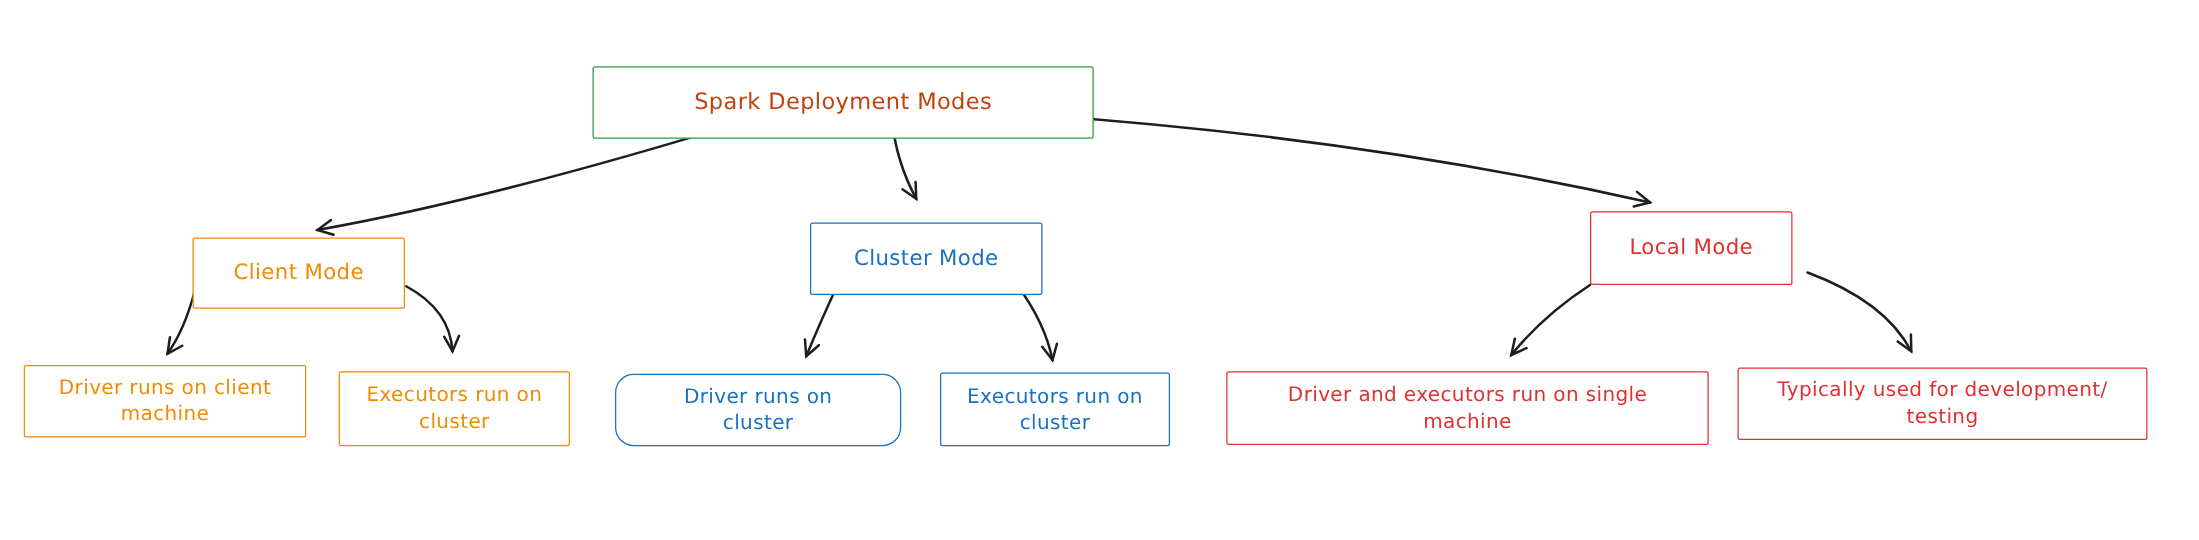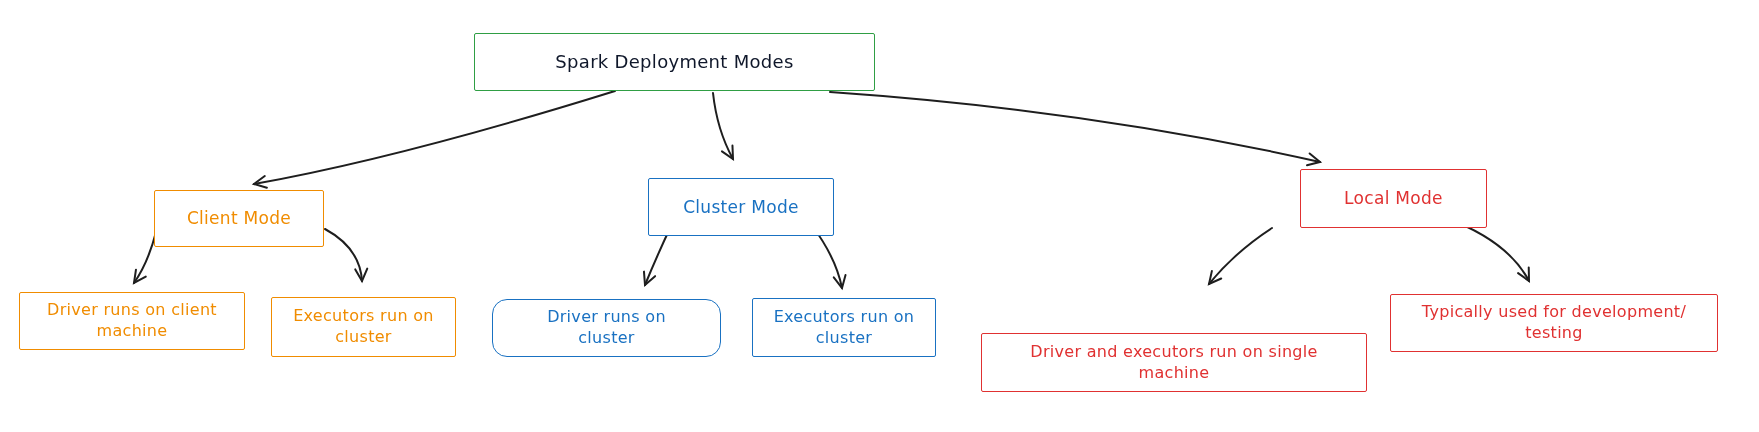--- a/index.html
+++ b/index.html
@@ -32,39 +32,39 @@
     background: #ffffff;
     border-radius: 2px;
     box-sizing: border-box;
     padding: 2px 6px;
   }
   .node-label {
     white-space: pre-line;
     line-height: 1.3;
     letter-spacing: 0.3px;
   }
-  .green  { border: 1.8px solid #2f9e44; color: #0f172a; }
+  .green  { border: 1.8px solid #2f9e44; color: #c2410c; margin-top: 20px; }
   .orange { border: 1.8px solid #f08c00; color: #f08c00; }
   .blue   { border: 1.8px solid #1971c2; color: #1971c2; }
   .red    { border: 1.8px solid #e03131; color: #e03131; }
 
   .lvl-root  { font-size: 18px; font-weight: 500; }
   .lvl-mode  { font-size: 17px; font-weight: 500; }
   .lvl-leaf  { font-size: 16px; font-weight: 500; }
 
   
   #n-root    { left: 474px;  top: 33px;  width: 401px; height: 58px; }
   #n-client  { left: 154px;  top: 190px; width: 170px; height: 57px; }
   #n-cluster { left: 648px;  top: 178px; width: 186px; height: 58px; }
-  #n-local   { left: 1300px; top: 169px; width: 187px; height: 59px; }
+  #n-local   { left: 1272px; top: 169px; width: 162px; height: 59px; }
   #n-c1a     { left: 19px;   top: 292px; width: 226px; height: 58px; }
   #n-c1b     { left: 271px;  top: 297px; width: 185px; height: 60px; }
   #n-c2a     { left: 492px;  top: 299px; width: 229px; height: 58px; border-radius: 15px; }
   #n-c2b     { left: 752px;  top: 298px; width: 184px; height: 59px; }
-  #n-c3a     { left: 981px;  top: 297px; width: 386px; height: 59px; margin-top: 36px; }
+  #n-c3a     { left: 981px;  top: 297px; width: 386px; height: 59px; }
   #n-c3b     { left: 1390px; top: 294px; width: 328px; height: 58px; }
 </style>
 </head>
 <body>
 
 <div class="canvas">
 
   <svg class="edges" viewBox="0 0 1759 432" xmlns="http://www.w3.org/2000/svg">
     <defs>
       <marker id="arrowhead" markerUnits="userSpaceOnUse" markerWidth="18" markerHeight="18" refX="14" refY="8" orient="auto">

